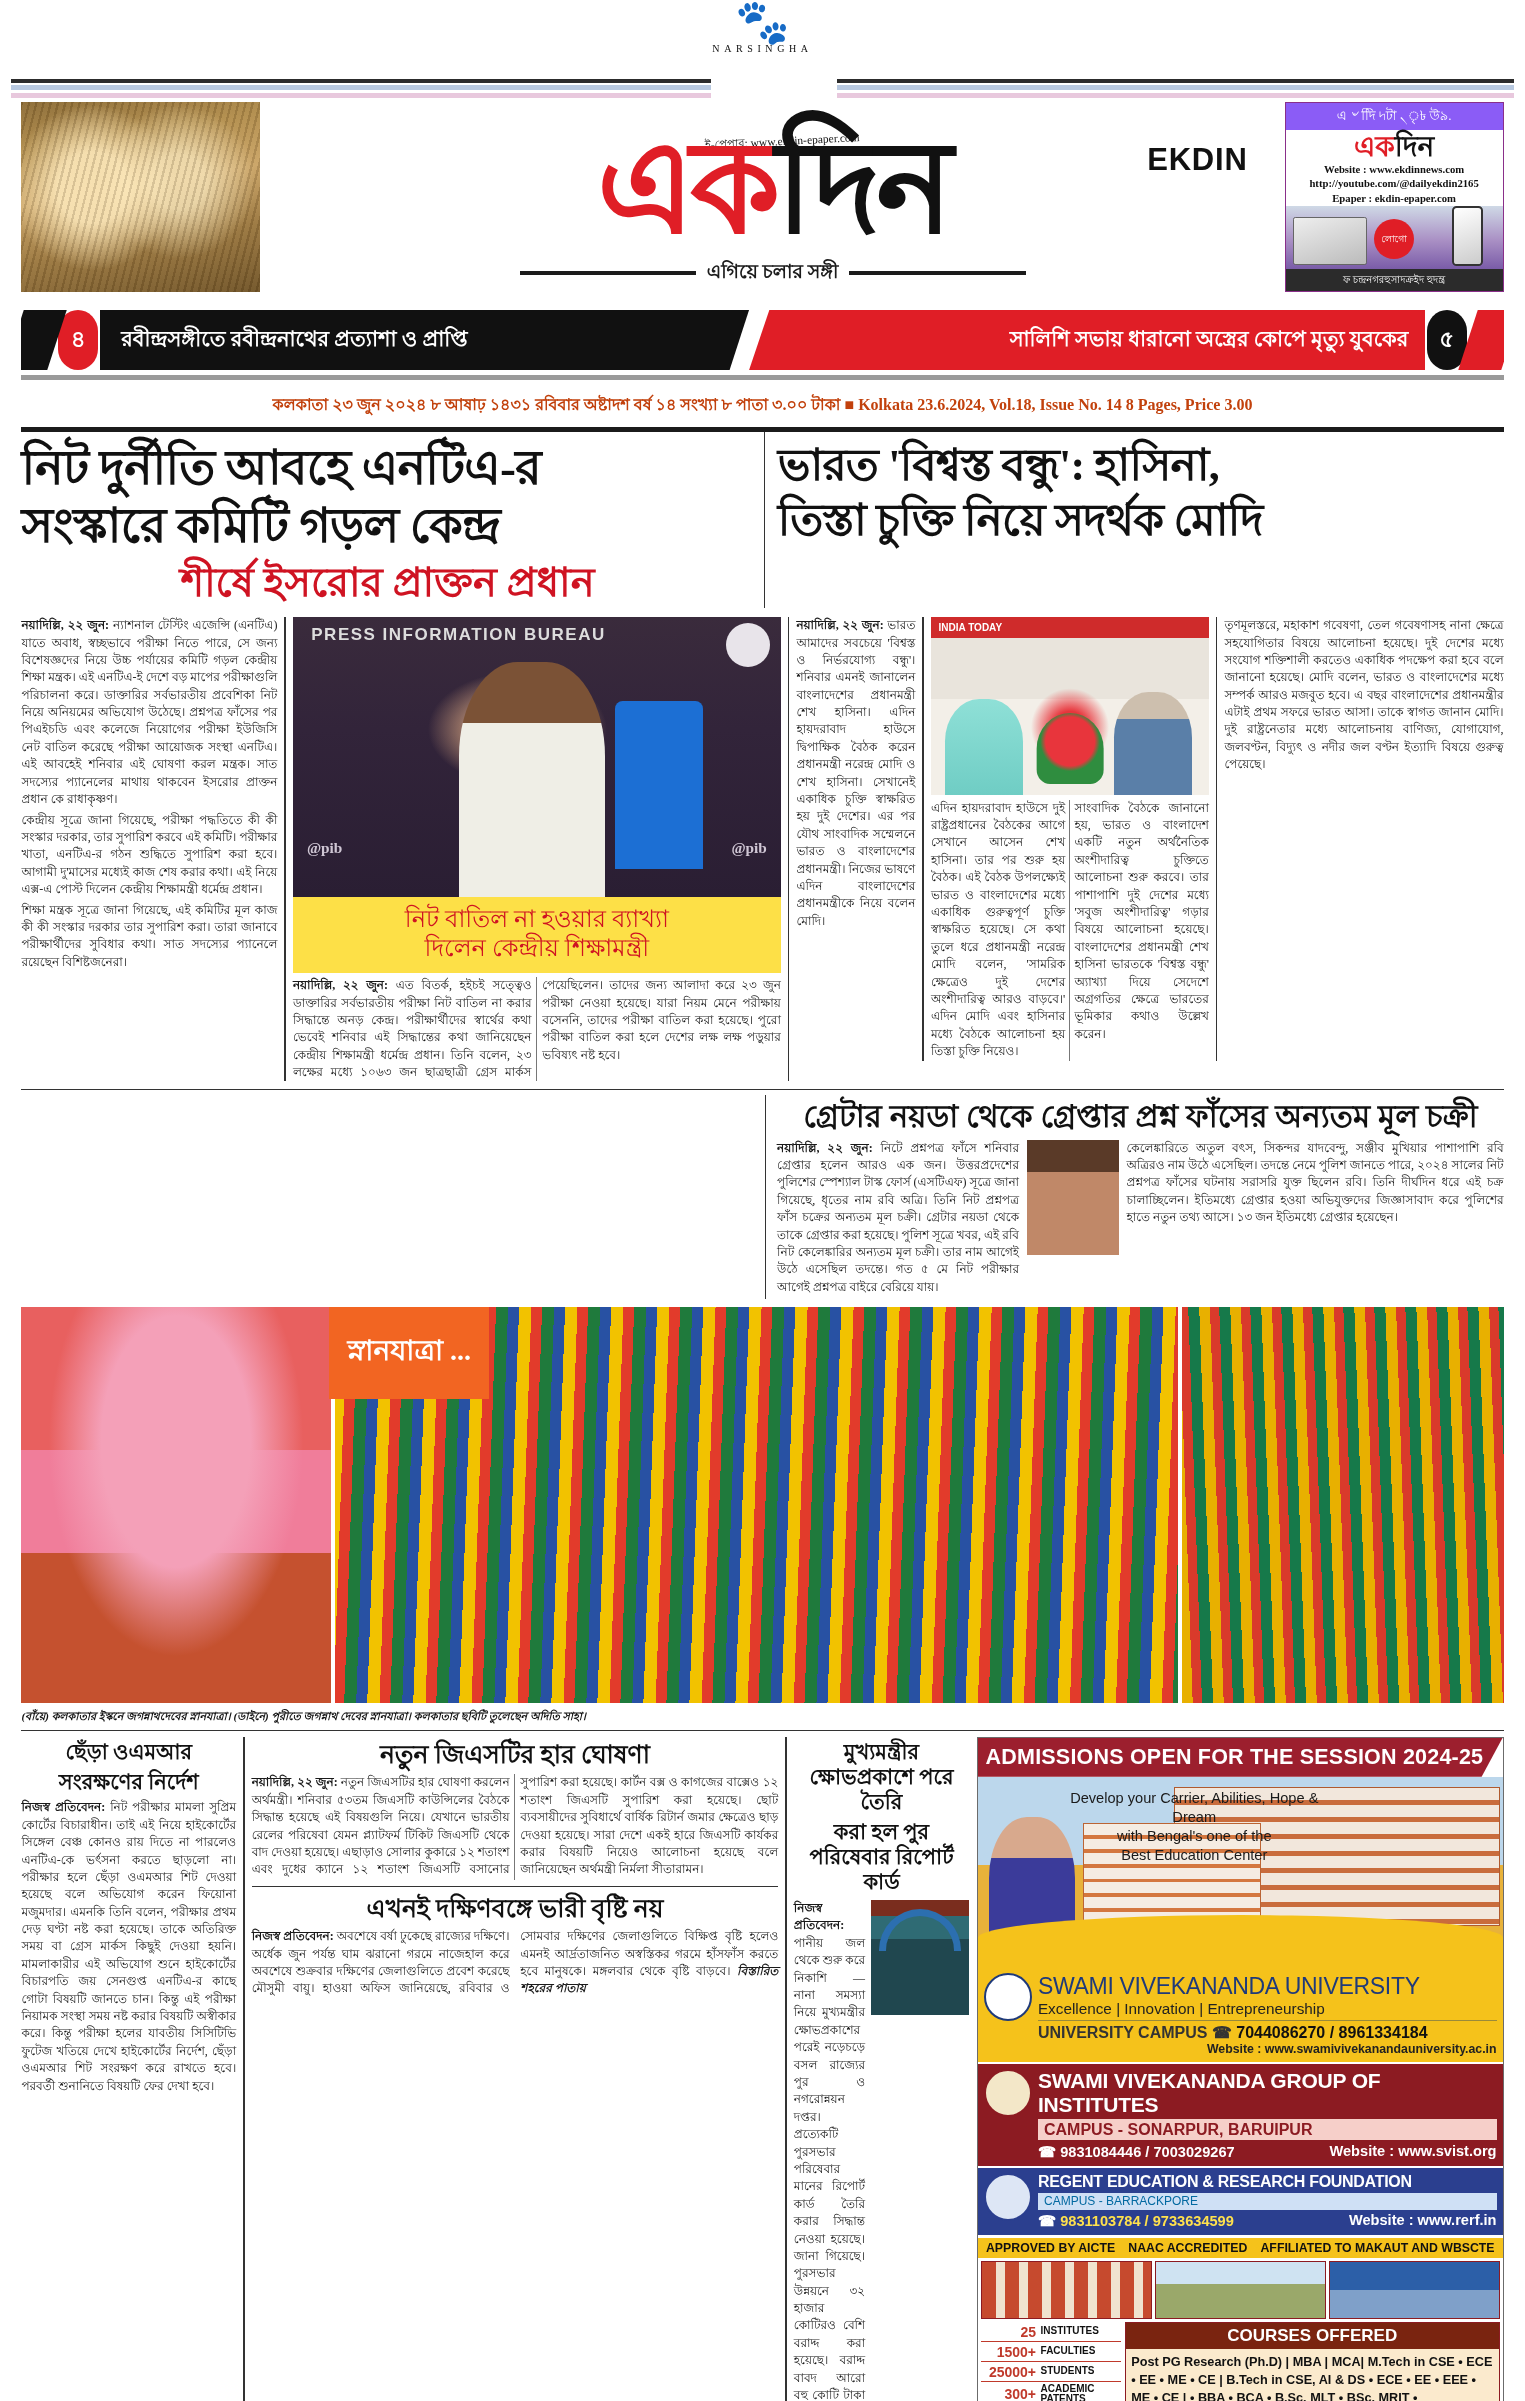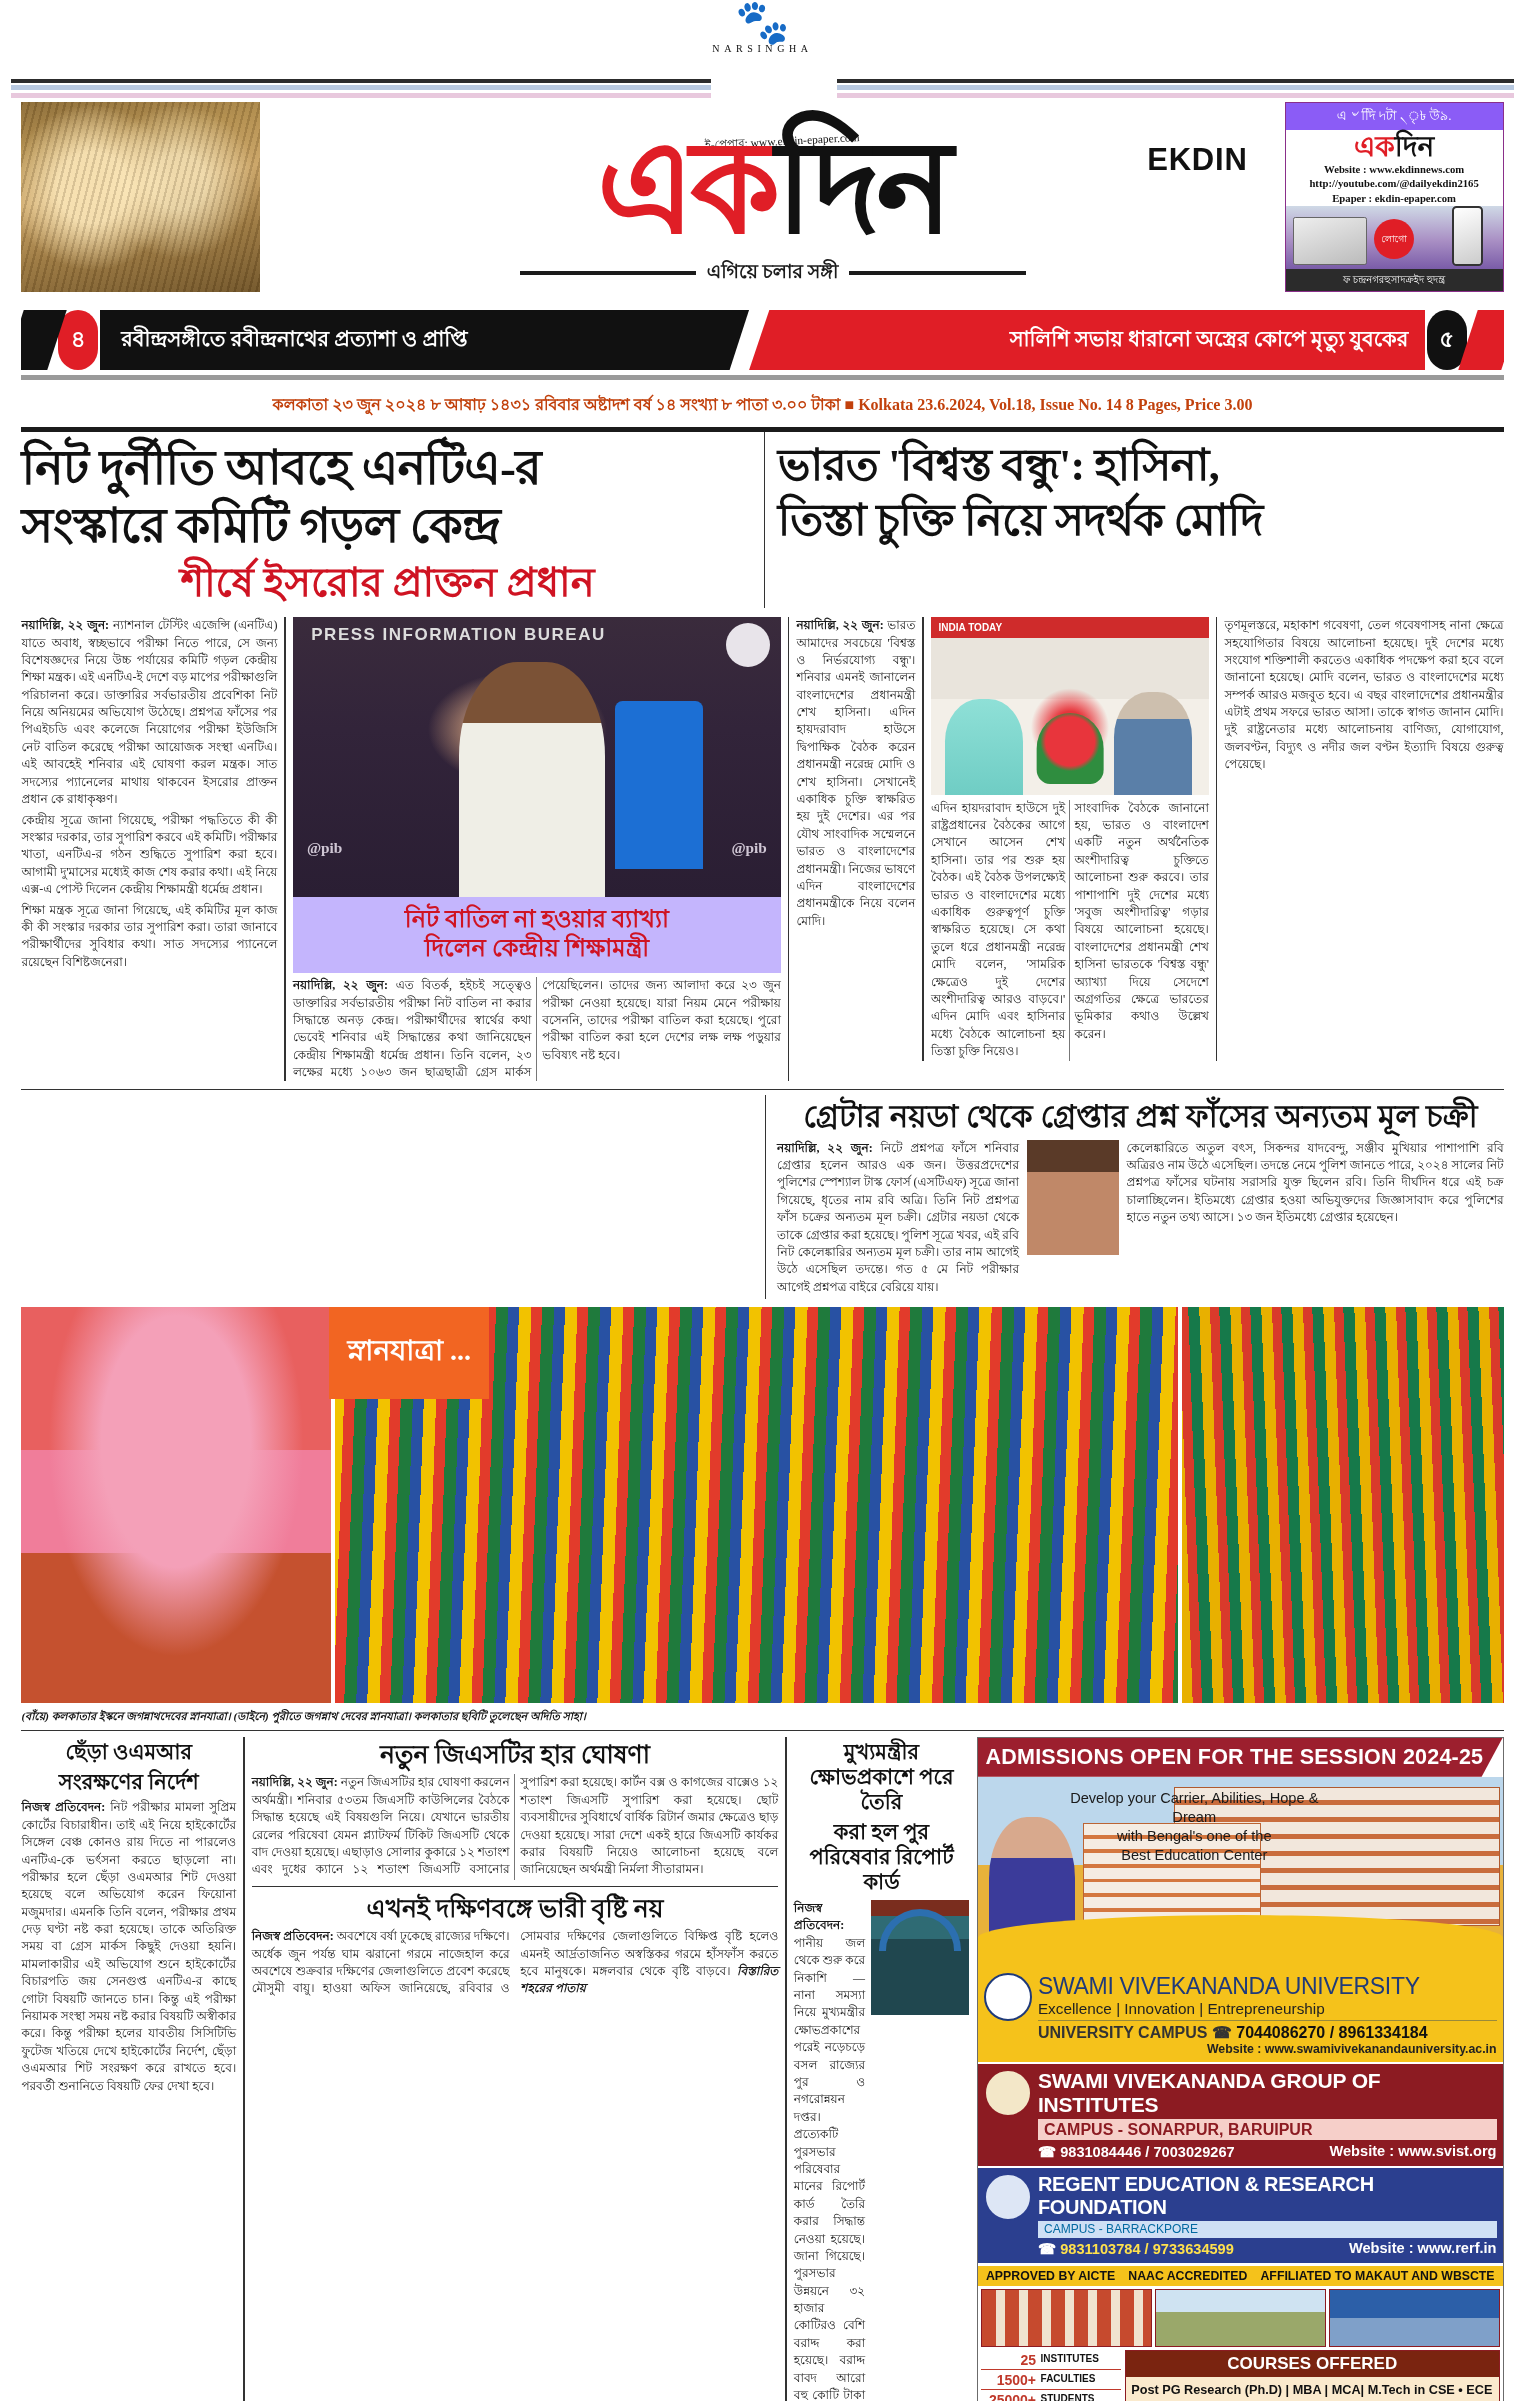--- a/index.html
+++ b/index.html
@@ -152,22 +152,22 @@
 
   .photo-mug { background:linear-gradient(180deg,#5a3a28 0 28%, #c08868 28% 100%); }
   .photo-kmc {
     background:linear-gradient(180deg,#7a2d1e 0 14%, #2f6b74 14% 34%, #20474f 34% 100%);
     position:relative;
   }
   .photo-kmc .arch { position:absolute; left:8%; top:8%; width:84%; height:36%;
     border:7.7px solid #2c6fb0; border-bottom:none; border-radius:50% 50% 0 0 / 100% 100% 0 0; }
 
   
-  .inset-hl { background:#c4b5fd; text-align:center; padding:7.7px 4.6px 9.2px;
-    font-size:24px; line-height:1.22; font-weight:bold; color:#cf1322; }
+  .inset-hl { background:#fde047; text-align:center; padding:7.7px 4.6px 9.2px;
+    font-size:24px; line-height:1.22; font-weight:normal; color:#cf1322; }
 
   .sec-hl { font-size:31px; font-weight:bold; text-align:center; color:#111; line-height:1.2; padding:3.1px 0 4.6px;}
   .sec-hl.sm { font-size:25px; }
   .sec-hl.xs { font-size:21px; }
 
   
   .strip { display:flex; gap:3.8px; margin:7.7px 10.7px 0; height:396px; position:relative; }
   .strip .s1 { width:310px; background:
       radial-gradient(ellipse at 50% 34%, #f4a0b8 0 34%, rgba(0,0,0,0) 58%),
       linear-gradient(180deg,#e8605f 0 36%, #f07d9a 36% 62%, #c5512f 62% 100%); position:relative;}
@@ -211,21 +211,21 @@
   .ad-uni .u4 { font-family:"Liberation Sans",sans-serif; font-weight:bold; font-size:12.3px; text-align:right; color:#222; }
   .ad-grp { background:#8c1b22; color:#fff; padding:4.6px 6.1px 6.1px 60px; position:relative; margin-top:2.3px;}
   .ad-grp .seal { position:absolute; left:6.1px; top:4.6px; width:48px; height:48px; border-radius:50%; background:#f3e7c8; border:2.3px solid #8c1b22;}
   .ad-grp .g1 { font-family:"Liberation Sans",sans-serif; font-weight:bold; font-size:21px; letter-spacing:-0.2px;}
   .ad-grp .g2 { background:#f6cfc9; color:#8c1b22; font-family:"Liberation Sans",sans-serif;
      font-weight:bold; font-size:16px; padding:1.5px 6.1px; margin:2.3px 0;}
   .ad-grp .g3 { display:flex; justify-content:space-between; font-family:"Liberation Sans",sans-serif;
      font-weight:bold; font-size:14.6px; }
   .ad-reg { background:#2b3f8f; color:#fff; padding:4.6px 6.1px 6.1px 60px; position:relative; margin-top:2.3px;}
   .ad-reg .seal { position:absolute; left:6.1px; top:4.6px; width:48px; height:48px; border-radius:50%; background:#dde6f5; border:2.3px solid #2b3f8f;}
-  .ad-reg .g1 { font-family:"Liberation Sans",sans-serif; font-weight:bold; font-size:20px; letter-spacing:-0.3px;}
+  .ad-reg .g1 { font-family:"Liberation Sans",sans-serif; font-weight:bold; font-size:16px; letter-spacing:-0.3px;}
   .ad-reg .g2 { background:#cfe0f5; color:#0369a1; font-family:"Liberation Sans",sans-serif;
      font-weight:normal; font-size:12px; padding:1.5px 6.1px; margin:2.3px 0;}
   .ad-reg .g3 { display:flex; justify-content:space-between; font-family:"Liberation Sans",sans-serif; font-weight:bold; font-size:14.6px;}
   .ad-reg .g3 .yl { color:#ffe14d; }
   .ad-appr { background:#f5c21b; color:#111; font-family:"Liberation Sans",sans-serif; font-weight:bold;
      font-size:12.3px; display:flex; justify-content:space-around; padding:3.1px 1.5px; margin-top:2.3px;}
   .ad-imgs { display:flex; gap:3.1px; padding:3.1px; }
   .ad-imgs div { flex:1; height:58px; border:1.5px solid #8c1b22; }
   .ad-imgs .i1 { background:repeating-linear-gradient(90deg,#c64a2e 0 14px,#f0e3cf 14px 23px);}
   .ad-imgs .i2 { background:linear-gradient(180deg,#cfe3f2 0 40%, #9aa86a 40% 100%);}

